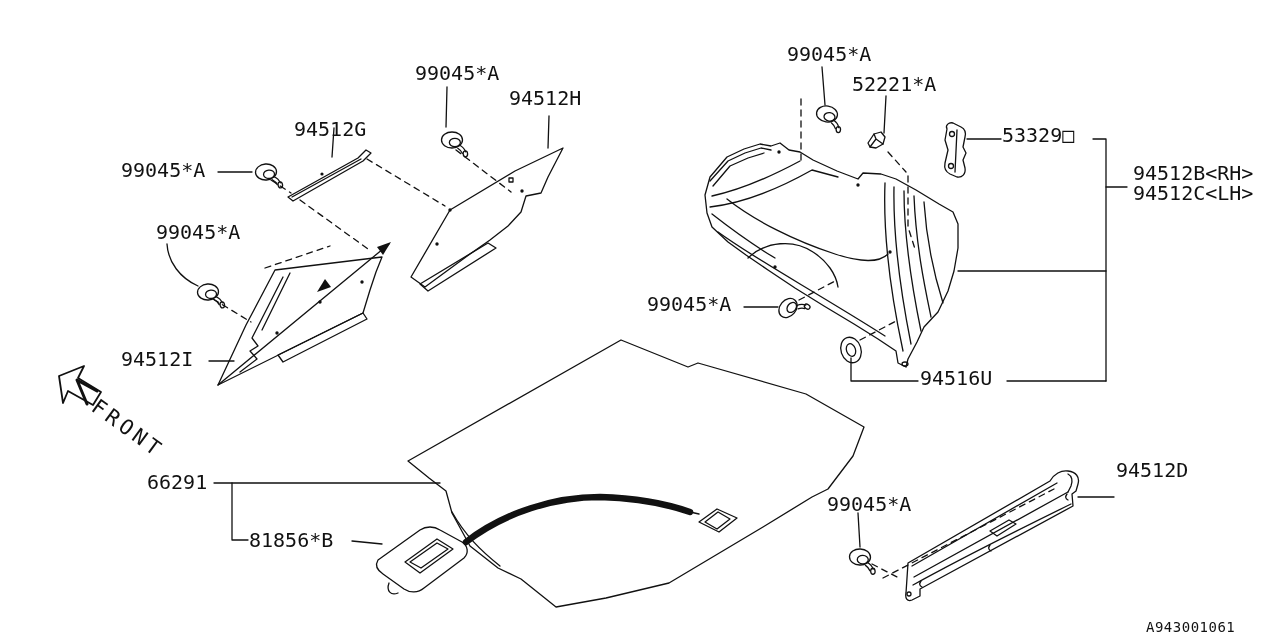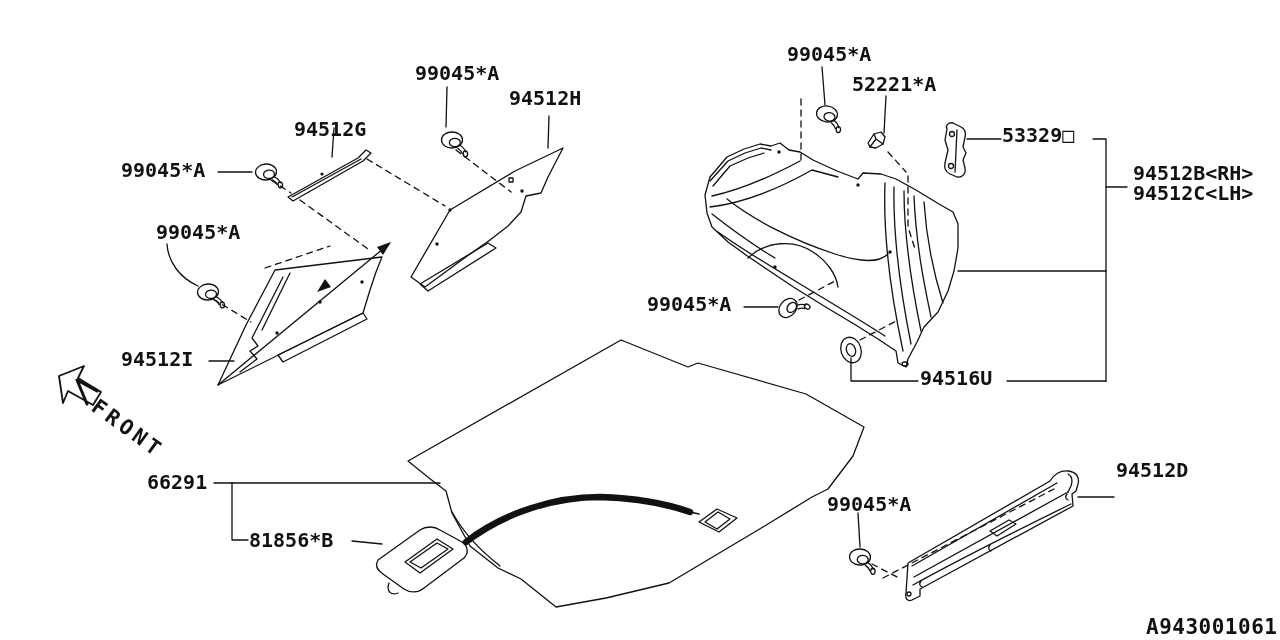--- a/index.html
+++ b/index.html
@@ -1,21 +1,21 @@
 <!DOCTYPE html>
 <html><head>
 <meta charset="utf-8">
 <style>
   html,body{margin:0;padding:0;background:#fff;}
   .stage{position:relative;width:1280px;height:640px;background:#ffffff;overflow:hidden;
-         font-family:"DejaVu Sans Mono",monospace;color:#111;font-weight:bold;}
+         font-family:"DejaVu Sans Mono",monospace;color:#111;}
   .stage svg{position:absolute;left:0;top:0;}
   .lbl{position:absolute;font-size:20px;line-height:21px;white-space:pre;color:#111;}
   .lbl.front{transform:rotate(36deg);transform-origin:left top;letter-spacing:4px;font-size:21px;}
-  .lbl.diagid{font-size:21px;letter-spacing:0.5px;}
+  .lbl.diagid{font-size:14px;letter-spacing:0.5px;}
   .ln{fill:none;stroke:#111;stroke-width:1.3;stroke-linecap:round;stroke-linejoin:round;}
   .dash{fill:none;stroke:#111;stroke-width:1.3;stroke-dasharray:6 5;stroke-linecap:round;}
   .fillb{fill:#111;stroke:none;}
   .thick{fill:none;stroke:#111;stroke-width:6.5;stroke-linecap:round;}
   .dot{fill:#111;stroke:none;}
 </style>
 </head>
 <body>
 
 <div class="stage">

